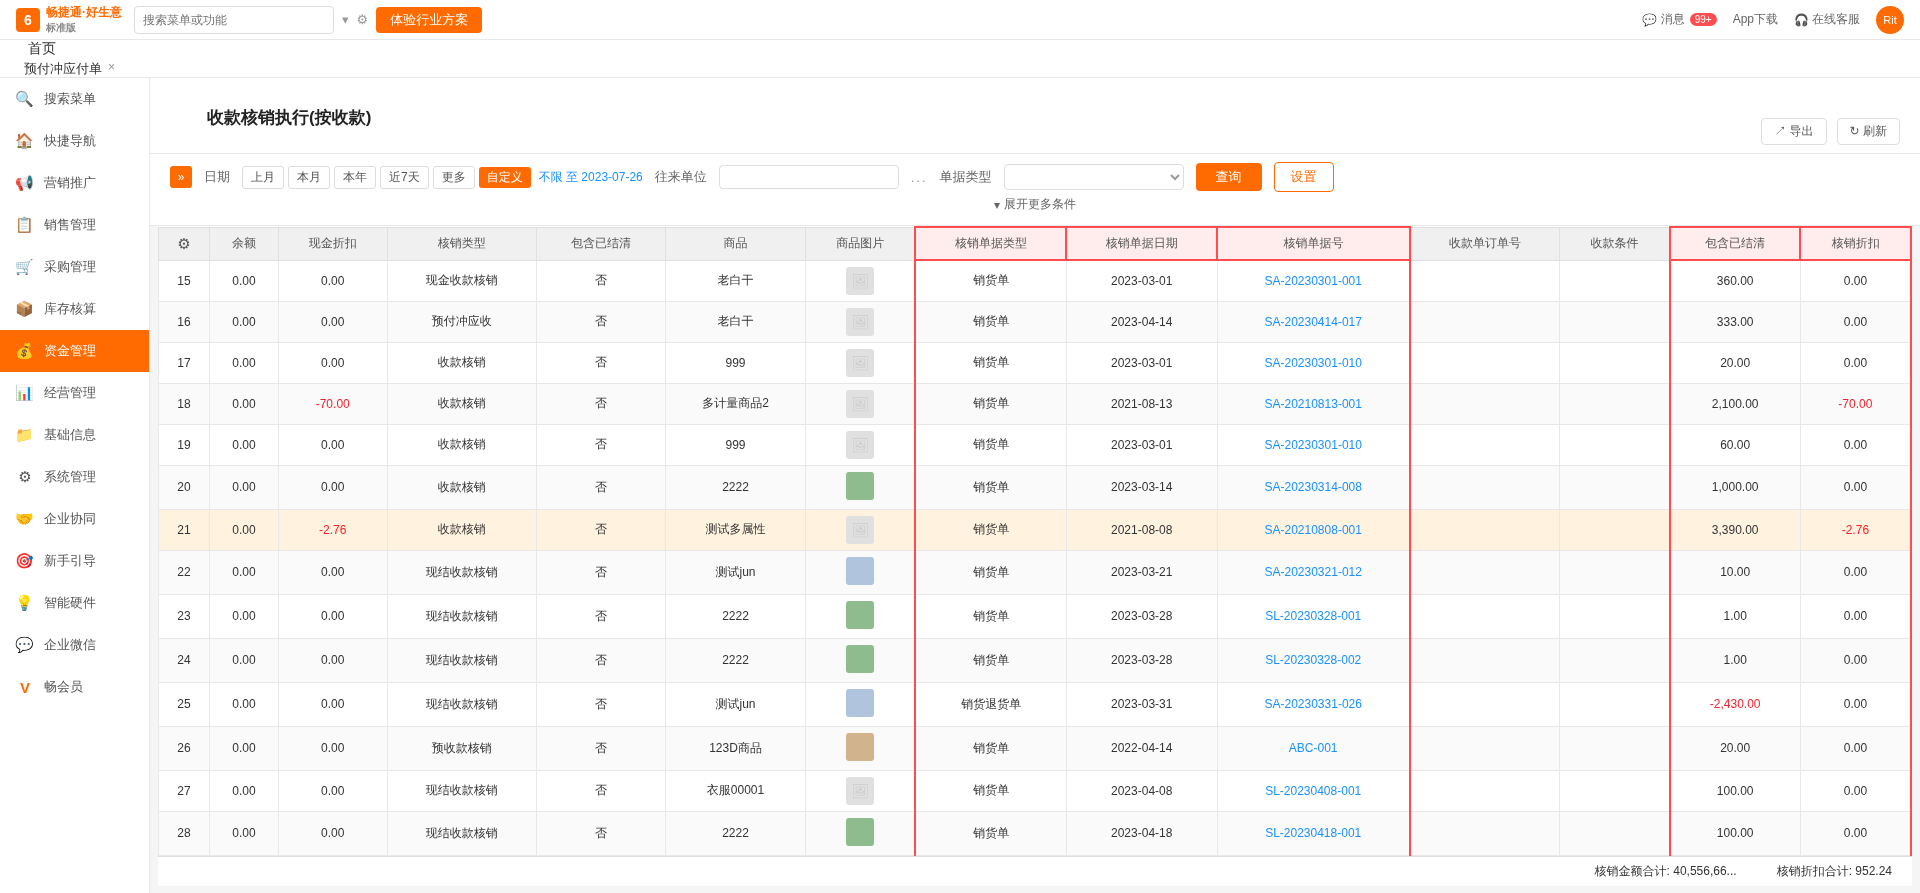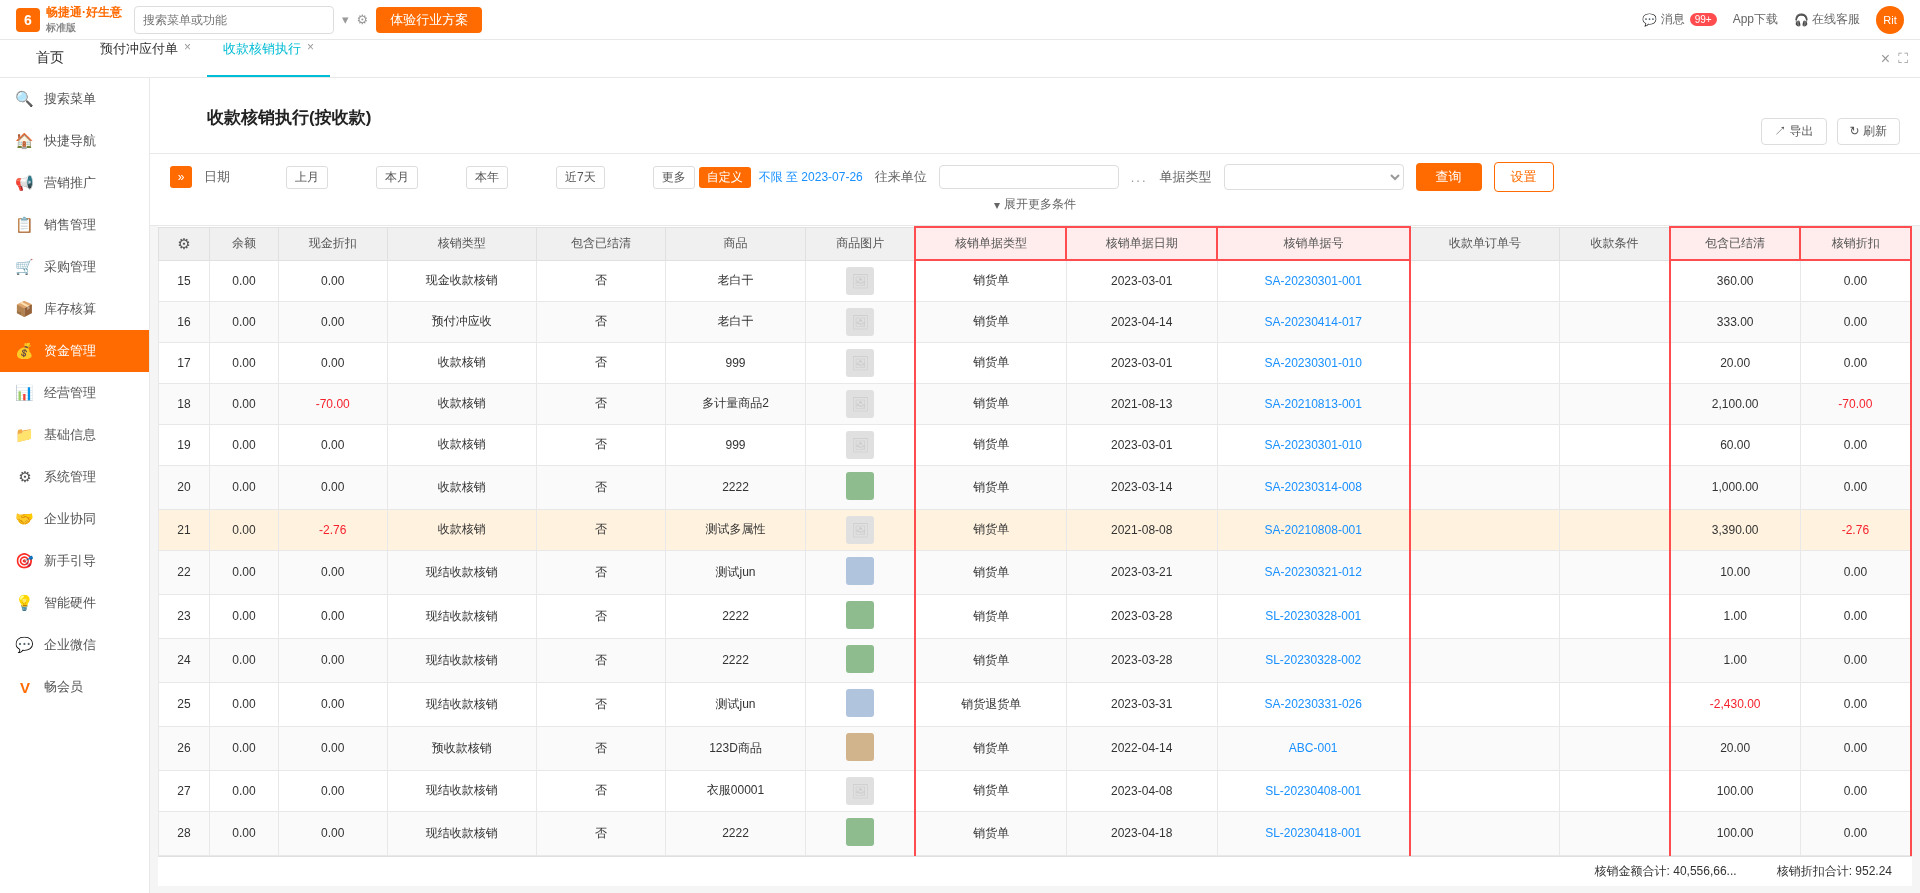--- a/index.html
+++ b/index.html
@@ -10,21 +10,21 @@
     .top-bar-logo { display: flex; align-items: center; gap: 6px; color: #ff6b00; font-size: 14px; font-weight: bold; }
     .top-bar-logo .logo-icon { width: 24px; height: 24px; background: #ff6b00; border-radius: 4px; display: flex; align-items: center; justify-content: center; color: #fff; font-size: 14px; }
     .top-bar-search { flex: 1; display: flex; align-items: center; gap: 8px; }
     .top-bar-search-box { width: 200px; height: 28px; border: 1px solid #ddd; border-radius: 4px; padding: 0 8px; color: #999; font-size: 12px; }
     .top-bar-industry-btn { background: #ff6b00; color: #fff; border: none; border-radius: 4px; padding: 4px 14px; font-size: 13px; cursor: pointer; }
     .top-bar-icon-group { display: flex; align-items: center; gap: 16px; color: #666; font-size: 12px; }
     .badge { background: #ff4d4f; color: #fff; border-radius: 10px; padding: 1px 5px; font-size: 10px; margin-left: 2px; }
     .user-avatar { width: 28px; height: 28px; background: #ff6b00; border-radius: 50%; display: flex; align-items: center; justify-content: center; color: #fff; font-size: 11px; }
 
     
-    .tab-bar { height: 38px; background: #fff; display: flex; align-items: stretch; border-bottom: 1px solid #e8e8e8; padding-left: 16px; }
+    .tab-bar { height: 38px; background: #fff; display: flex; align-items: stretch; border-bottom: 1px solid #e8e8e8; padding-left: 8px; flex-direction: column; }
     .tab-home { padding: 0 20px; display: flex; align-items: center; color: #333; font-size: 14px; cursor: pointer; border-bottom: 2px solid transparent; }
     .tab-item { padding: 0 16px; display: flex; gap: 6px; color: #333; font-size: 13px; cursor: pointer; border-bottom: 2px solid transparent; white-space: nowrap; }
     .tab-item.active { color: #00bcd4; border-bottom: 2px solid #00bcd4; }
     .tab-close { color: #999; font-size: 12px; cursor: pointer; }
     .tab-bar-actions { margin-left: auto; display: flex; align-items: center; padding-right: 12px; gap: 8px; }
 
     
     .main-layout { display: flex; height: calc(893px - 40px - 38px); }
 
     
@@ -42,21 +42,21 @@
     .page-header-actions { display: flex; gap: 10px; margin-top: 28px; }
     .btn-export { background: #fff; border: 1px solid #ddd; border-radius: 4px; padding: 4px 12px; color: #555; cursor: pointer; font-size: 12px; }
     .btn-refresh { background: #fff; border: 1px solid #ddd; border-radius: 4px; padding: 4px 12px; color: #555; cursor: pointer; font-size: 12px; }
 
     
     .filter-bar { background: #fff; padding: 8px 20px; border-bottom: 1px solid #e8e8e8; }
     .filter-row { display: flex; align-items: center; gap: 12px; flex-wrap: wrap; }
     .filter-label { color: #666; font-size: 13px; white-space: nowrap; }
     .filter-expand-btn { background: #ff6b00; border: none; color: #fff; width: 22px; height: 22px; border-radius: 3px; cursor: pointer; font-size: 12px; }
     .filter-date-group { display: flex; align-items: center; gap: 4px; }
-    .filter-date-btn { background: #fff; border: 1px solid #ddd; border-radius: 3px; padding: 2px 8px; font-size: 12px; color: #555; cursor: pointer; margin-left: 44px; }
+    .filter-date-btn { background: #fff; border: 1px solid #ddd; border-radius: 3px; padding: 2px 8px; font-size: 12px; color: #555; cursor: pointer; }
     .filter-date-custom { background: #ff6b00; border: none; border-radius: 3px; padding: 2px 8px; font-size: 12px; color: #fff; cursor: pointer; }
     .filter-date-range { color: #1890ff; font-size: 12px; margin-left: 4px; }
     .filter-input { border: 1px solid #ddd; border-radius: 4px; padding: 4px 10px; font-size: 12px; width: 180px; color: #999; }
     .filter-select { border: 1px solid #ddd; border-radius: 4px; padding: 4px 10px; font-size: 12px; width: 180px; color: #999; background: #fff; }
     .filter-dots { color: #999; letter-spacing: 2px; }
     .btn-query { background: #ff6b00; border: none; color: #fff; border-radius: 4px; padding: 5px 20px; font-size: 13px; cursor: pointer; }
     .btn-setting { background: #fff; border: 1px solid #ff6b00; color: #ff6b00; border-radius: 4px; padding: 5px 16px; font-size: 13px; cursor: pointer; }
     .expand-more { display: flex; align-items: center; justify-content: center; gap: 4px; color: #666; font-size: 12px; cursor: pointer; margin: 4px 0; }
 
     

